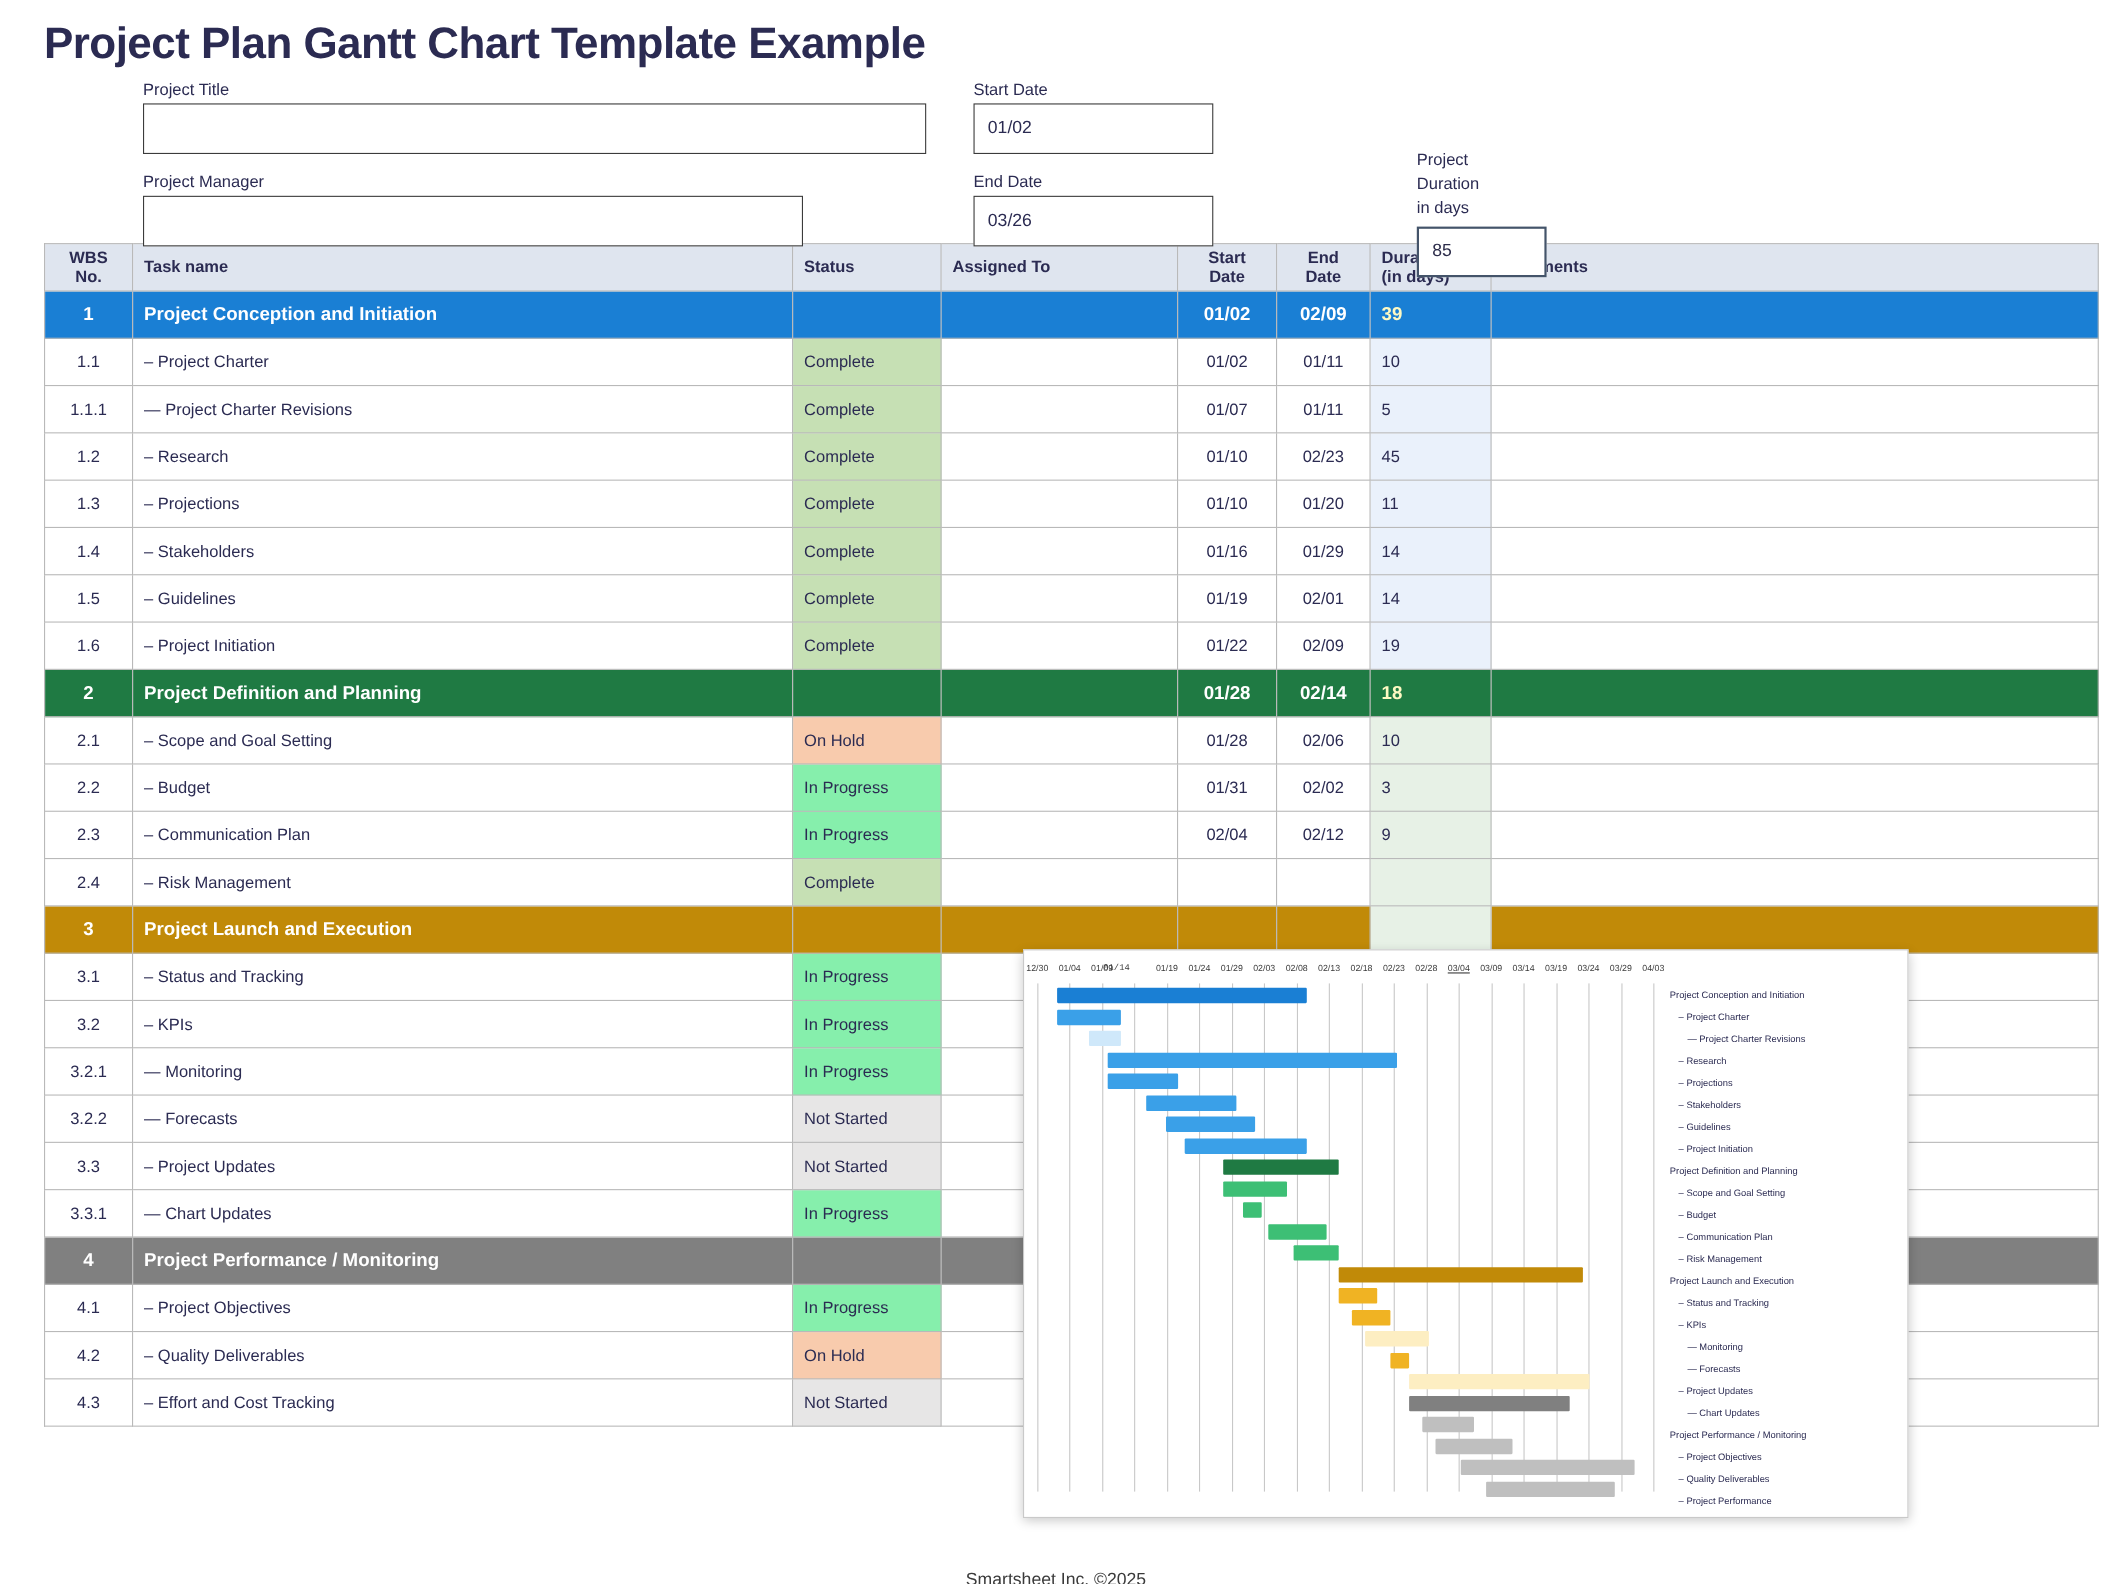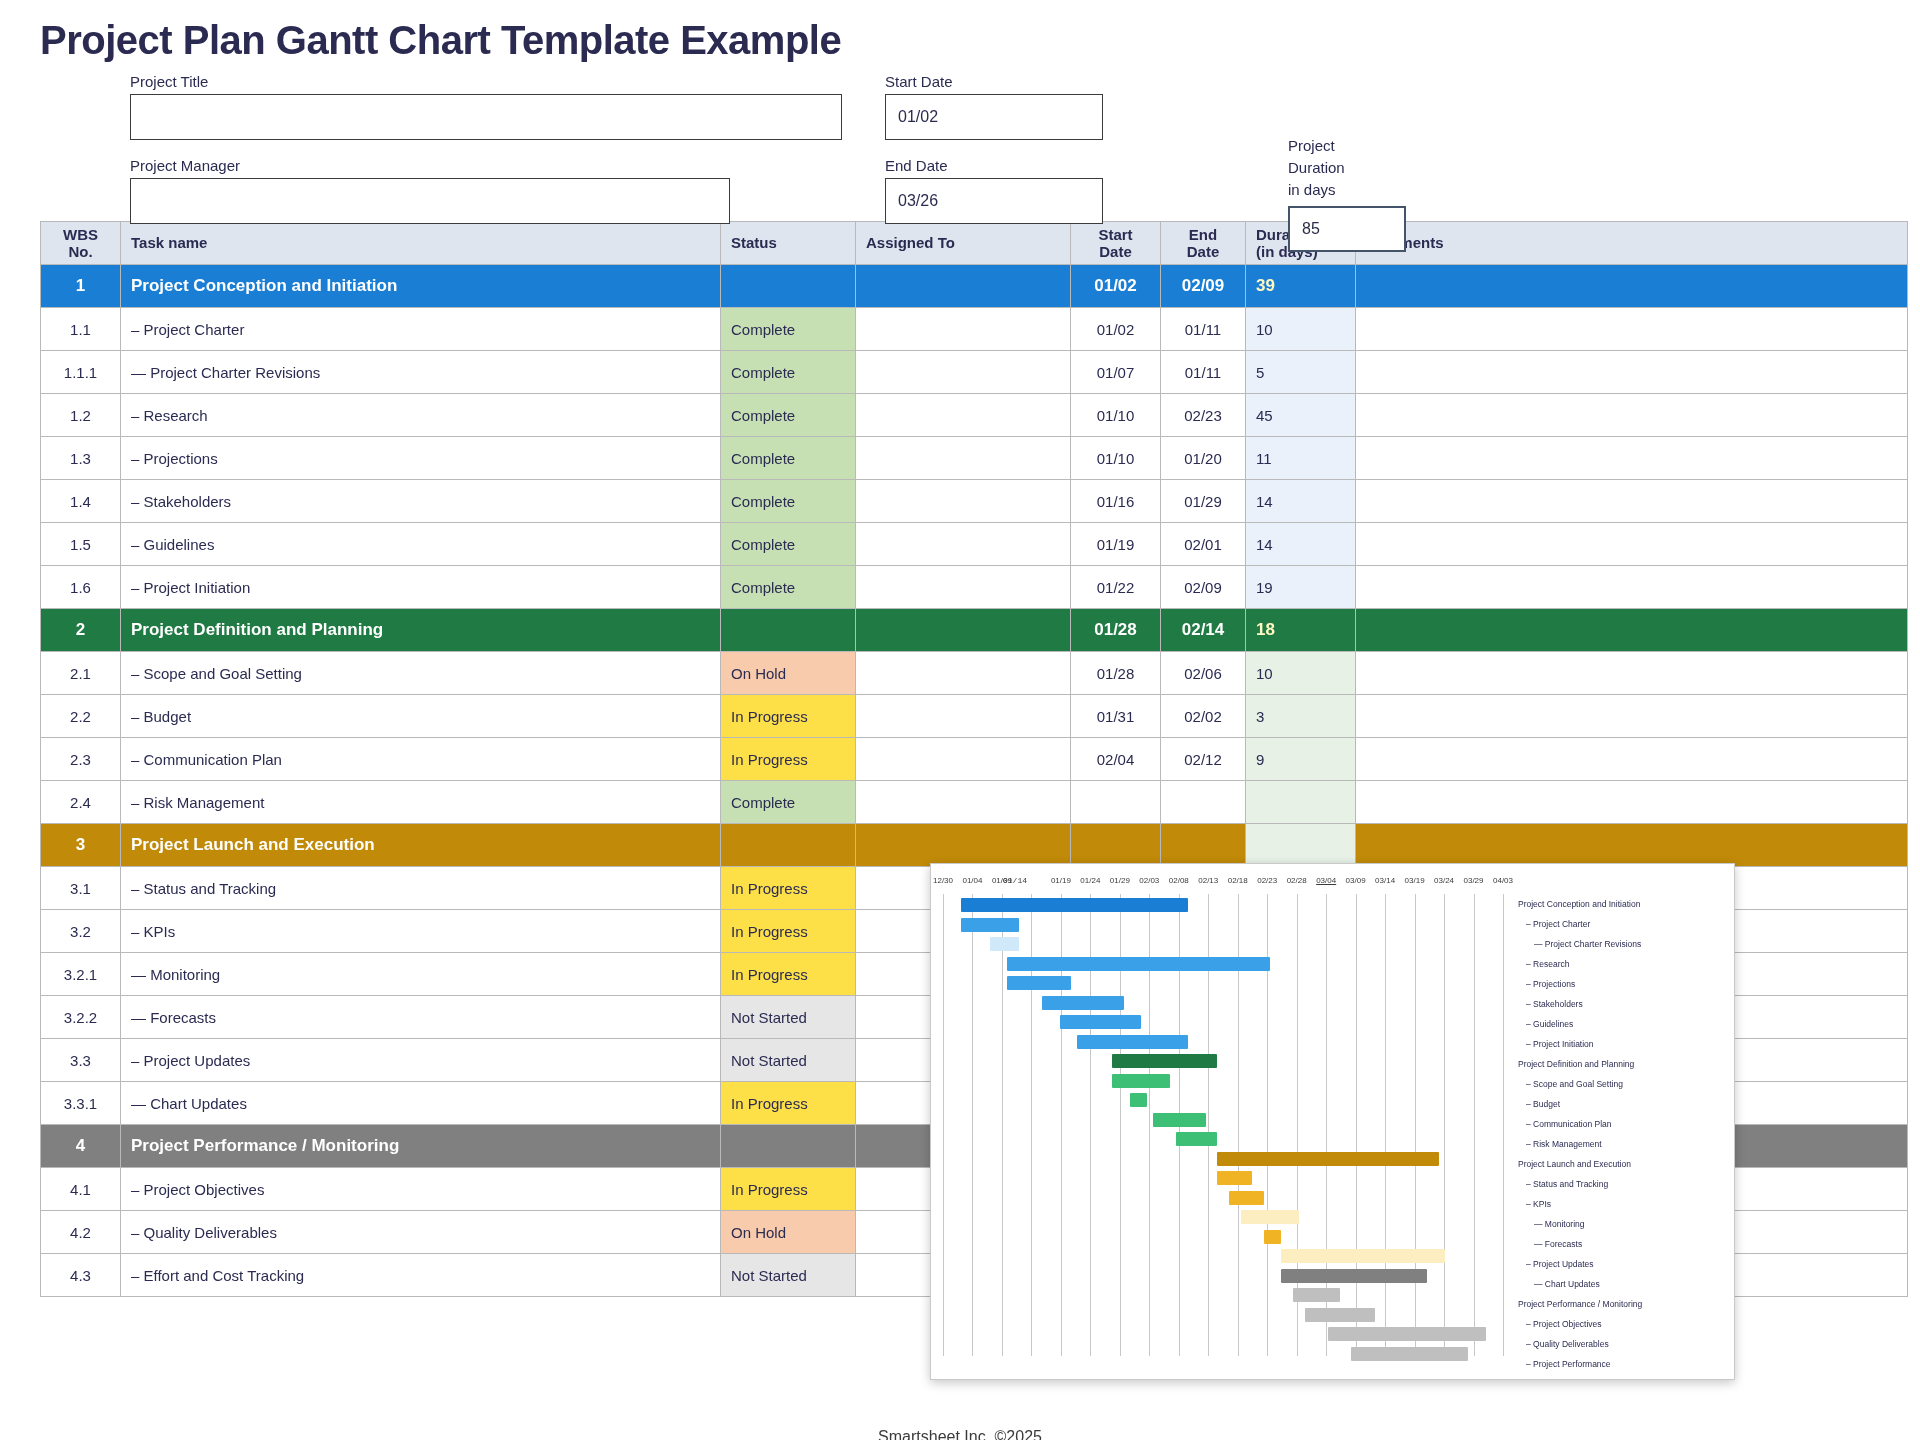--- a/index.html
+++ b/index.html
@@ -92,21 +92,21 @@
   tr.g3 td { background:#c18a08; }
   tr.g4 td { background:#808080; }
   tr.group td.dur { color:#fef9c3; }
 
   .indent1 { padding-left:26px; }
   .indent2 { padding-left:48px; }
 
   
   td.status { text-align:left; padding:0 10px; }
   td.status.complete    { background:#c6e0b4; }
-  td.status.inprogress  { background:#fde047;margin-top:44px; }
+  td.status.inprogress  { background:#86efac;margin-top:44px; }
   td.status.onhold      { background:#f8cbad; }
   td.status.notstarted  { background:#e7e6e6; }
   tr.g2 ~ tr td.dur { background:#e7f1e6; }
 
   
   .chart-panel {
     position:absolute;
     left:930px; top:845px;
     width:805px; height:517px;
     background:#ffffff;

